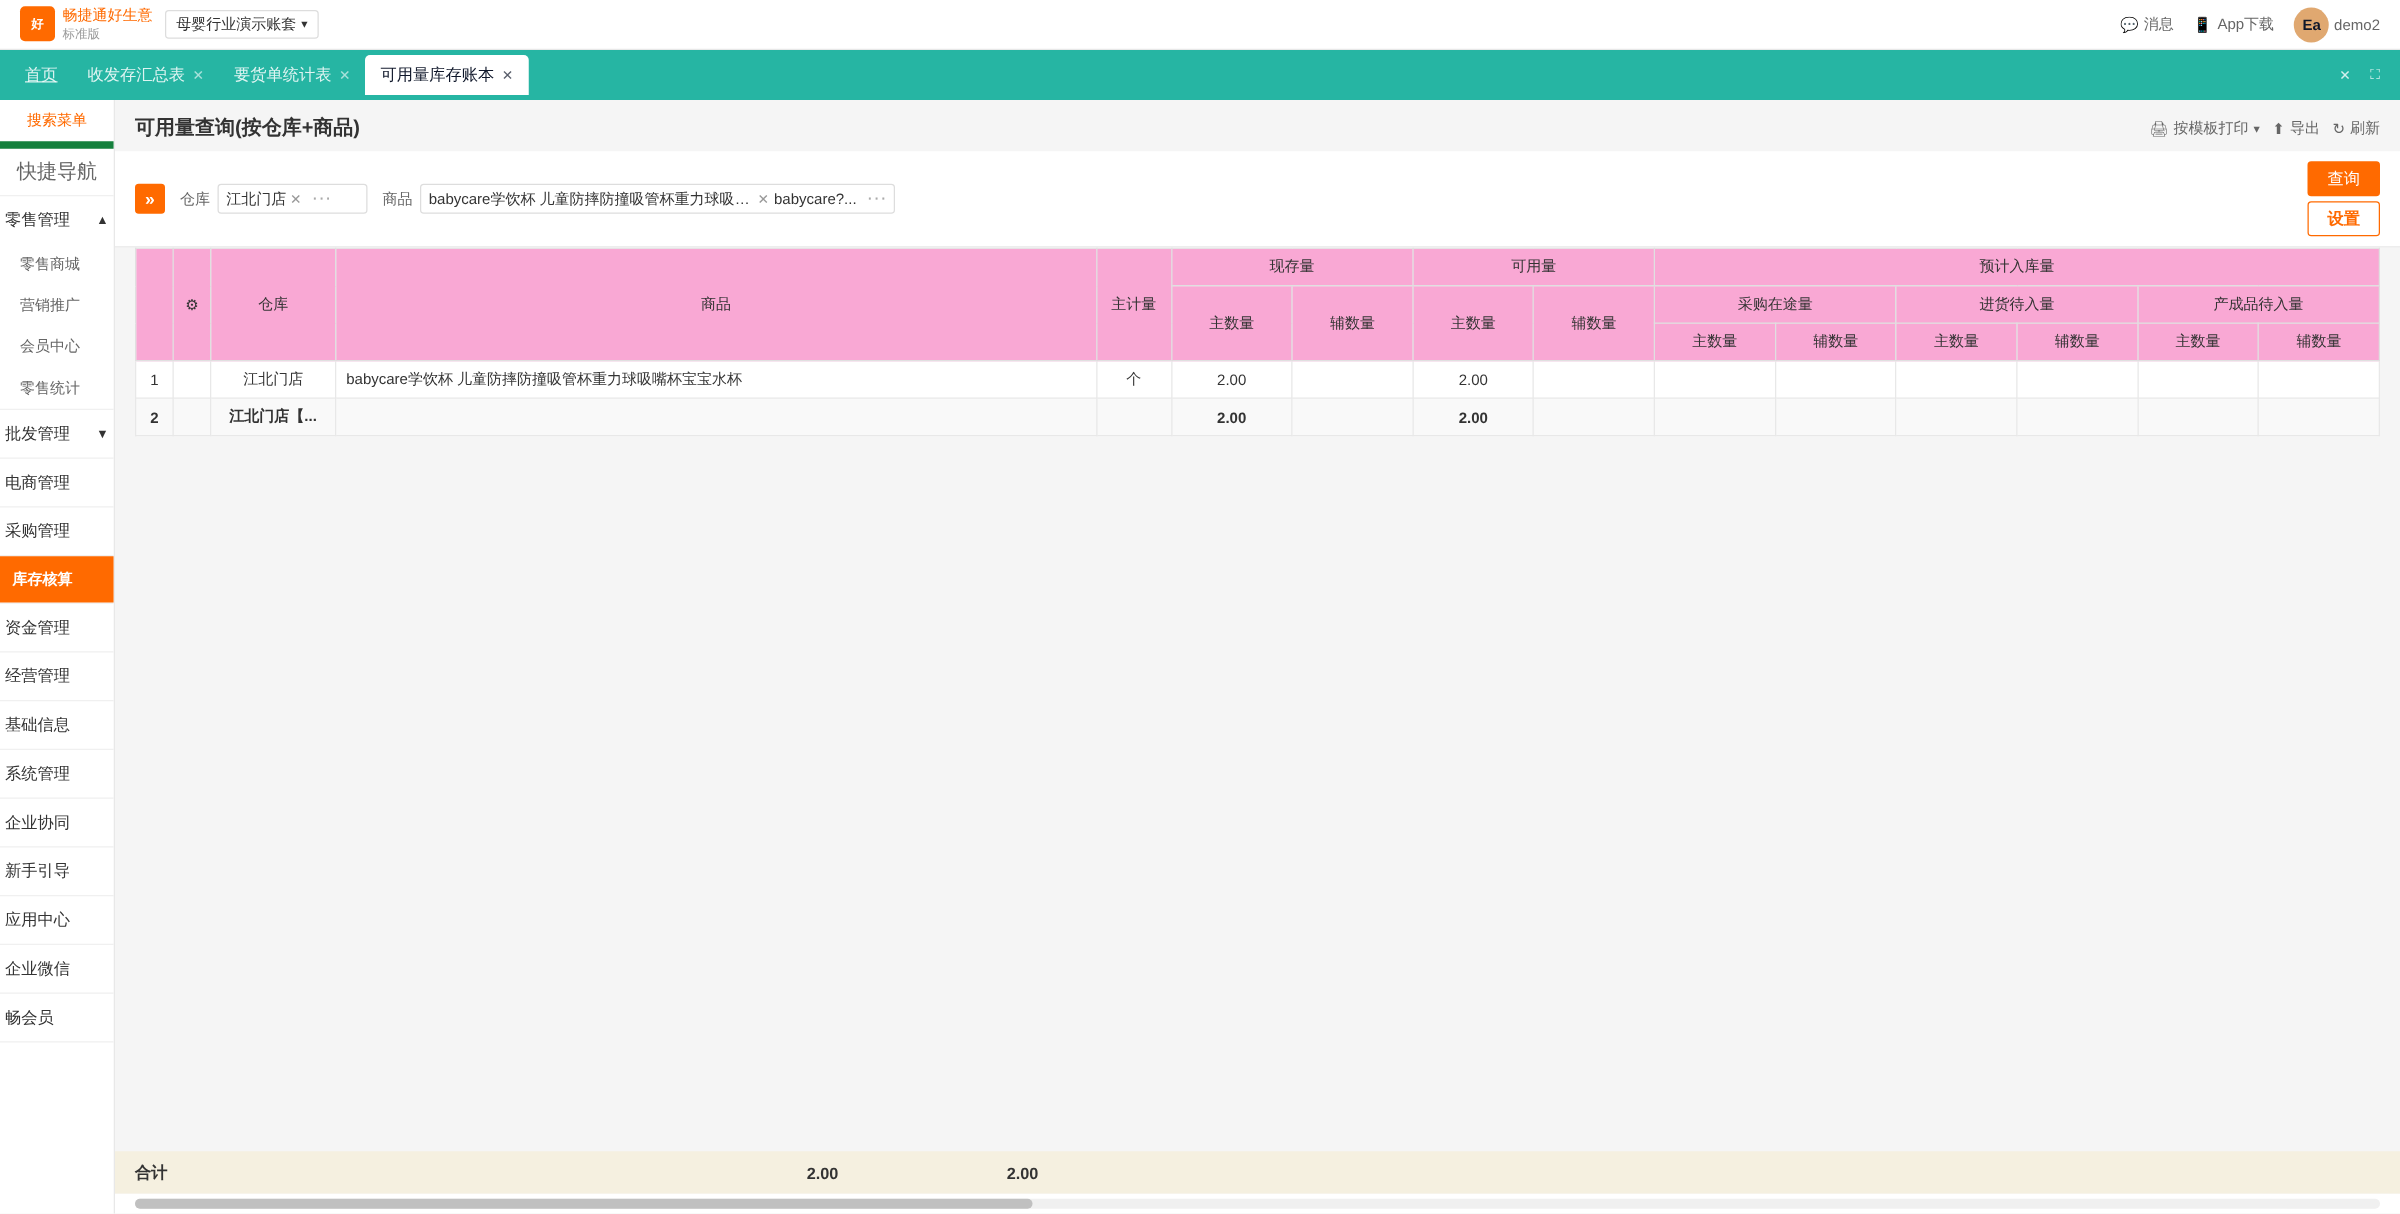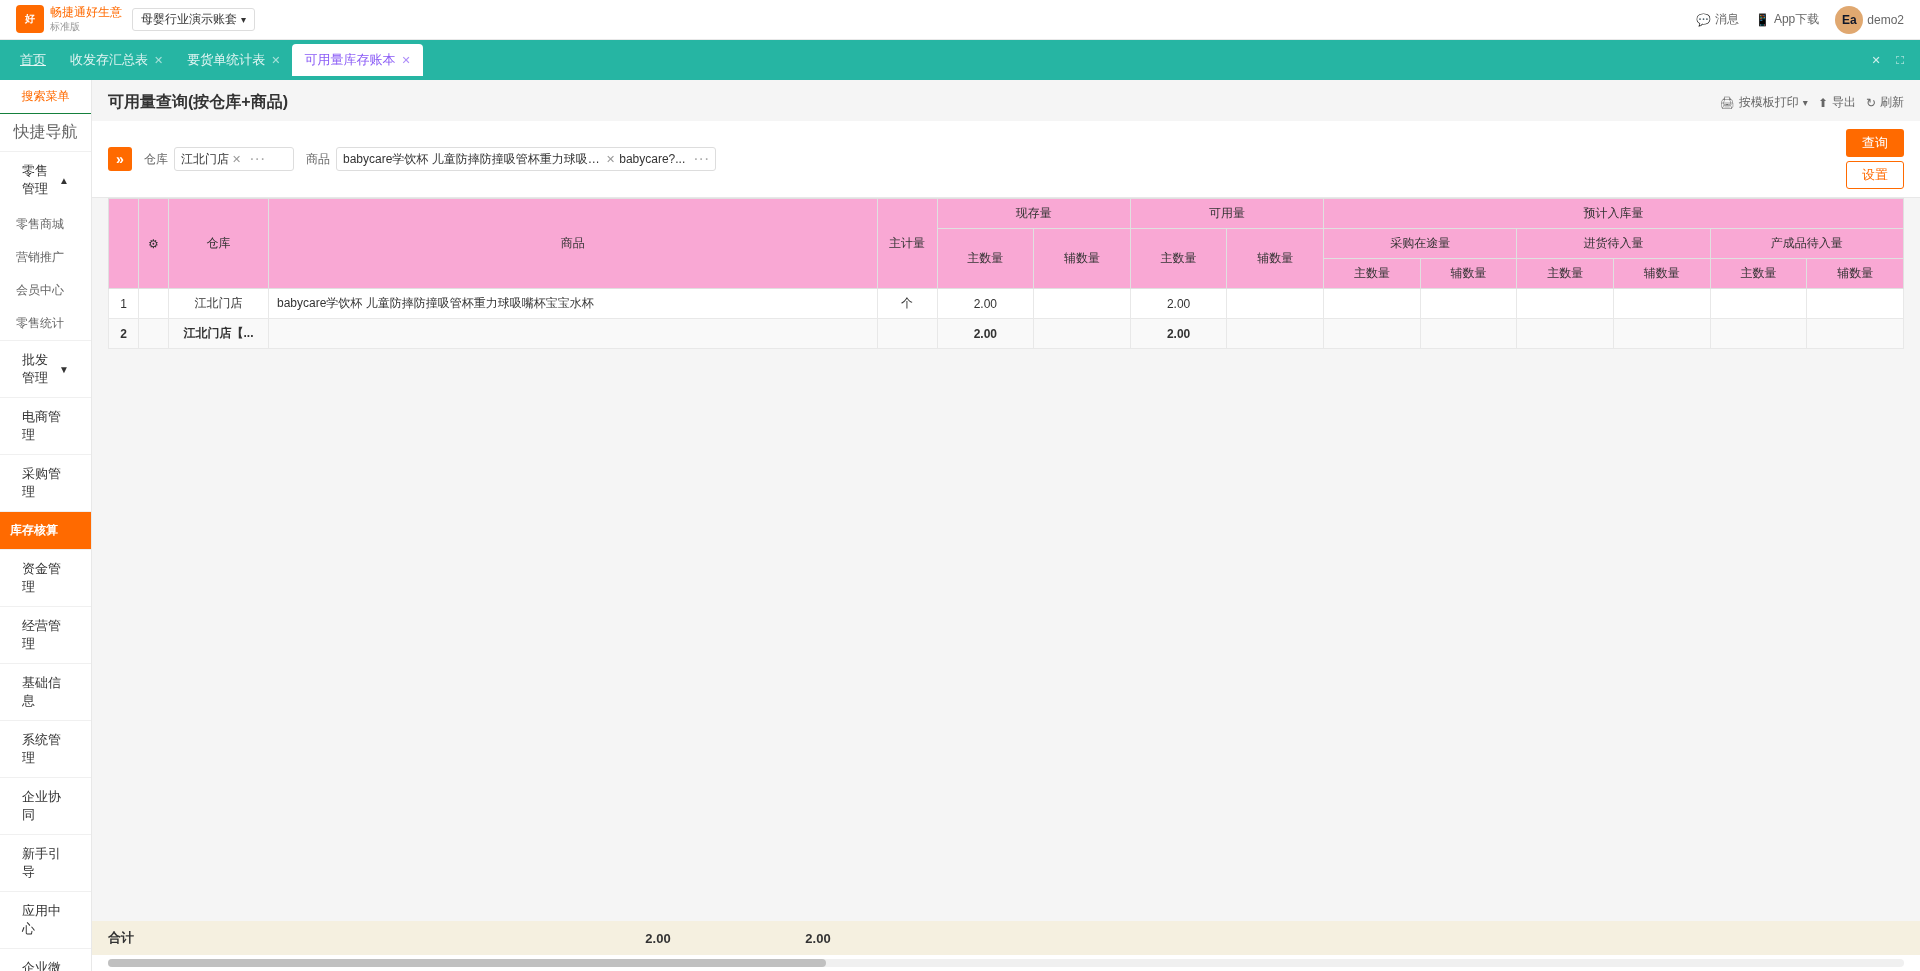--- a/index.html
+++ b/index.html
@@ -40,44 +40,44 @@
       align-items: center;
       gap: 6px;
       font-size: 13px;
       color: rgba(255,255,255,0.85);
       cursor: pointer;
       border-radius: 4px 4px 0 0;
       position: relative;
       white-space: nowrap;
     }
     .tab-item.home { background: transparent; text-decoration: underline; }
-    .tab-item.active { background: #fff; color: #8b5cf6; }
+    .tab-item.active { background: #fff; color: #0f172a; }
     .tab-item .close-icon { font-size: 11px; color: inherit; opacity: 0.7; }
     .tab-spacer { flex: 1; }
     .tab-window-controls { display: flex; align-items: center; gap: 8px; padding: 0 12px; }
     .win-btn { width: 16px; height: 16px; border-radius: 50%; display: flex; align-items: center; justify-content: center; font-size: 11px; color: rgba(255,255,255,0.8); cursor: pointer; }
 
     
     .main-layout { display: flex; height: calc(971px - 80px); }
 
     
     .sidebar {
       width: 92px;
       background: #fff;
       border-right: 1px solid #e8e8e8;
       display: flex;
       flex-direction: column;
       overflow-y: auto;
     }
-    .sidebar-search { padding: 8px 10px; font-size: 12px; color: #ff6a00; cursor: pointer; border-bottom: 1px solid #15803d; text-align: center; }
+    .sidebar-search { padding: 8px 10px; font-size: 12px; color: #ff6a00; cursor: pointer; border-bottom: 6px solid #15803d; text-align: center; }
     .sidebar-nav { padding: 8px 10px; font-size: 16px; color: #666; cursor: pointer; border-bottom: 1px solid #f0f0f0; text-align: center; }
     .sidebar-group { border-bottom: 1px solid #f0f0f0; }
     .sidebar-group-title {
       display: flex; align-items: center; justify-content: space-between;
-      padding: 10px 22px; font-size: 13px; color: #333; cursor: pointer;
+      padding: 10px 4px; font-size: 13px; color: #333; cursor: pointer;
     }
     .sidebar-item {
       padding: 8px 10px 8px 16px; font-size: 12px; color: #666; cursor: pointer;
     }
     .sidebar-item.active { background: #ff6a00; color: #fff; font-weight: bold; border-radius: 4px; margin: 0 4px; }
 
     
     .content-area { flex: 1; display: flex; flex-direction: column; overflow: hidden; }
 
     
@@ -93,21 +93,21 @@
     .header-btn { display: flex; align-items: center; gap: 4px; font-size: 12px; color: #666; cursor: pointer; }
     .filter-toggle { width: 24px; height: 24px; background: #ff6a00; color: white; display: flex; align-items: center; justify-content: center; border-radius: 3px; cursor: pointer; font-size: 14px; font-weight: bold; }
     .filter-group { display: flex; align-items: center; gap: 6px; }
     .filter-label { font-size: 12px; color: #666; white-space: nowrap; }
     .filter-tag-container { display: flex; align-items: center; gap: 4px; border: 1px solid #ddd; border-radius: 3px; padding: 2px 6px; min-width: 120px; }
     .filter-tag { display: flex; align-items: center; gap: 3px; background: #fff; font-size: 12px; color: #333; }
     .filter-tag-close { color: #999; cursor: pointer; font-size: 11px; }
     .filter-dots { color: #aaa; font-size: 16px; cursor: pointer; margin-left: 4px; }
     .filter-spacer { flex: 1; }
     .action-btn-query { background: #ff6a00; color: white; border: none; padding: 5px 16px; border-radius: 3px; font-size: 13px; cursor: pointer; }
-    .action-btn-settings { background: #fff; color: #ff6a00; border: 1px solid #ff6a00; padding: 4px 14px; border-radius: 3px; font-size: 13px; cursor: pointer; }
+    .action-btn-settings { background: #fff; color: #ff6a00; border: 1px solid #ff6a00; padding: 4px 14px; border-radius: 3px; font-size: 13px; cursor: pointer; font-weight: bold; }
     .filter-action-col { display: flex; flex-direction: column; gap: 4px; }
 
     
     .table-container { flex: 1; overflow: auto; padding: 0 16px; }
     table { width: 100%; border-collapse: collapse; background: #fff; font-size: 12px; }
     thead th { background: #f9a8d4; border: 1px solid #e0e0e0; padding: 6px 8px; text-align: center; color: #333; font-weight: normal; white-space: nowrap; }
     tbody td { border: 1px solid #e8e8e8; padding: 6px 8px; text-align: center; color: #333; }
     .col-settings { width: 30px; }
     .row-bold td { font-weight: bold; background: #f9f9f9; }
 

